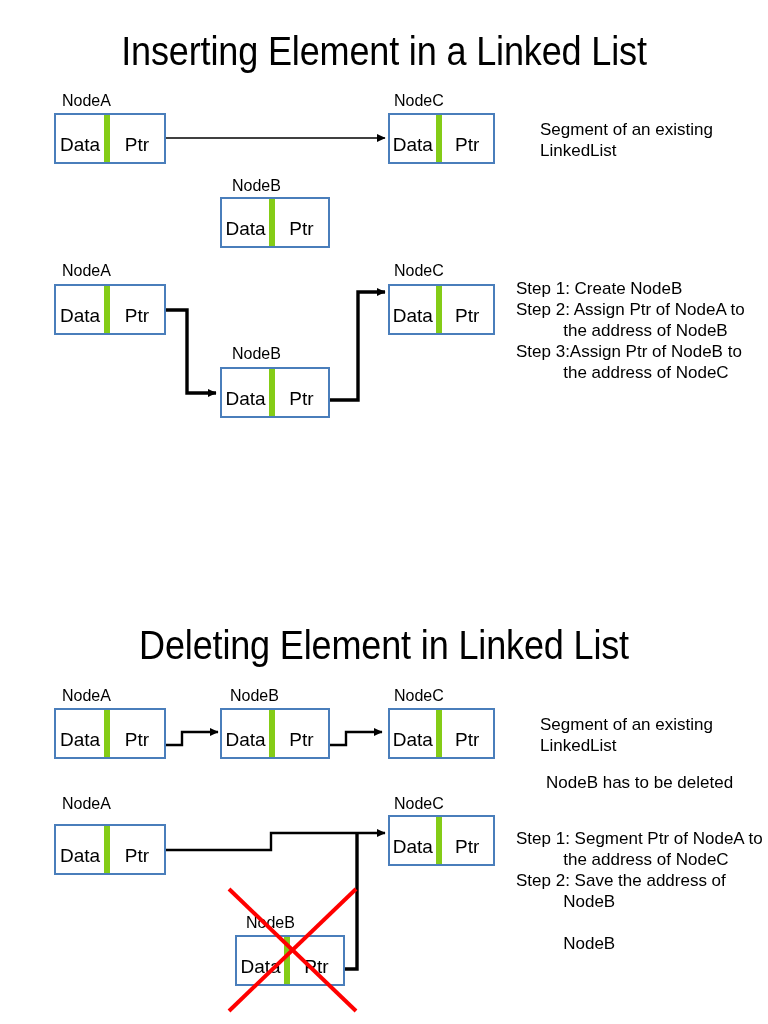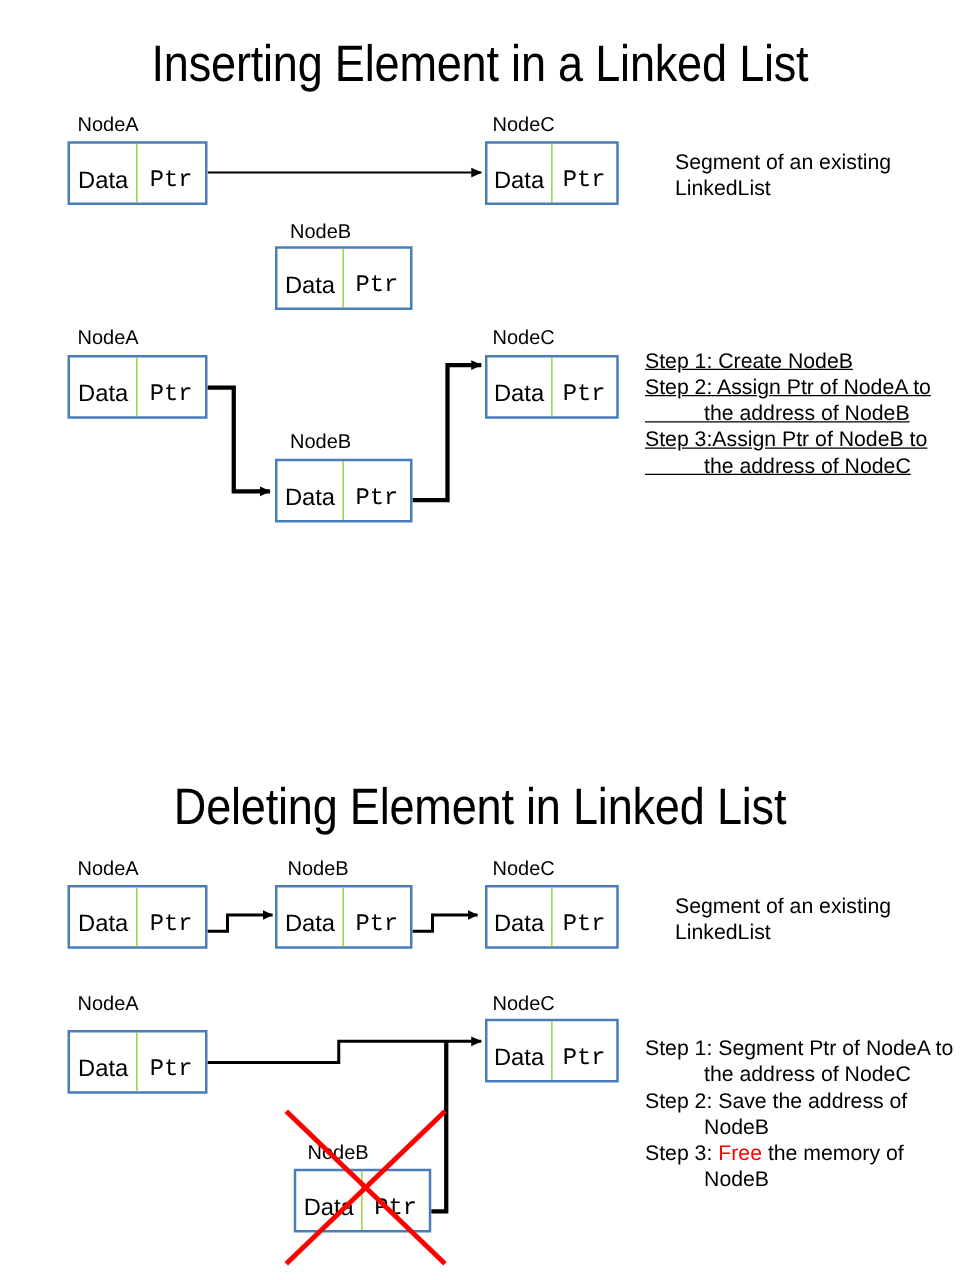--- a/index.html
+++ b/index.html
@@ -47,25 +47,24 @@
     display: flex;
     align-items: flex-end;
     justify-content: center;
     font-size: 19px;
     line-height: 1;
     padding-bottom: 8px;
     color: #000;
   }
   .node .cell.left {
     flex: 0 0 50%;
-    border-right: 1px solid #84cc16;
+    border-right: 6px solid #84cc16;
   }
   .node .cell.right {
     flex: 1 1 auto;
-    font-family: Liberation Mono, monospace;
   }
   .node-label {
     position: absolute;
     font-size: 16px;
     line-height: 1;
     white-space: nowrap;
     color: #000;
     z-index: 4;
   }
   .note {
@@ -155,21 +154,21 @@
     <div class="cell left">Data</div>
     <div class="cell right">Ptr</div>
   </div>
 
   <div class="node-label" style="left:394px; top:263px;">NodeC</div>
   <div class="node" style="left:388px; top:284px; width:107px; height:51px;">
     <div class="cell left">Data</div>
     <div class="cell right">Ptr</div>
   </div>
 
-  <div class="note" style="left:516px; top:278px;text-decoration:underline;">Step 1: Create NodeB
+  <div class="note" style="left:516px; top:278px;">Step 1: Create NodeB
 Step 2: Assign Ptr of NodeA to
           the address of NodeB
 Step 3:Assign Ptr of NodeB to
           the address of NodeC</div>
 
   <div class="title" style="top:622px;">Deleting Element in Linked List</div>
 
   <div class="node-label" style="left:62px; top:688px;">NodeA</div>
   <div class="node" style="left:54px; top:708px; width:112px; height:51px;">
     <div class="cell left">Data</div>
@@ -184,20 +183,21 @@
 
   <div class="node-label" style="left:394px; top:688px;">NodeC</div>
   <div class="node" style="left:388px; top:708px; width:107px; height:51px;">
     <div class="cell left">Data</div>
     <div class="cell right">Ptr</div>
   </div>
 
   <div class="note" style="left:540px; top:714px;">Segment of an existing
 LinkedList</div>
 
+  <div class="note" style="left:546px; top:772px;">NodeB has to be deleted</div>
 
   <div class="node-label" style="left:62px; top:796px;">NodeA</div>
   <div class="node" style="left:54px; top:824px; width:112px; height:51px;">
     <div class="cell left">Data</div>
     <div class="cell right">Ptr</div>
   </div>
 
   <div class="node-label" style="left:394px; top:796px;">NodeC</div>
   <div class="node" style="left:388px; top:815px; width:107px; height:51px;">
     <div class="cell left">Data</div>
@@ -212,16 +212,15 @@
 
   <svg class="xmark" style="left:225px; top:885px; width:135px; height:130px;" viewBox="0 0 135 130">
     <line x1="4" y1="4" x2="131" y2="126" stroke="#ff0000" stroke-width="4"></line>
     <line x1="131" y1="4" x2="4" y2="126" stroke="#ff0000" stroke-width="4"></line>
   </svg>
 
   <div class="note" style="left:516px; top:828px;">Step 1: Segment Ptr of NodeA to</div>
   <div class="note" style="left:516px; top:849px;">          the address of NodeC</div>
   <div class="note" style="left:516px; top:870px;text-align:right;">Step 2: Save the address of</div>
   <div class="note" style="left:516px; top:891px;">          NodeB</div>
-  <div class="note" style="left:516px; top:912px;"><span>Step 3: </span><span class="free">Free</span><span> the memory of</span></div>
   <div class="note" style="left:516px; top:933px;">          NodeB</div>
 
 </div>
 
 </body></html>

